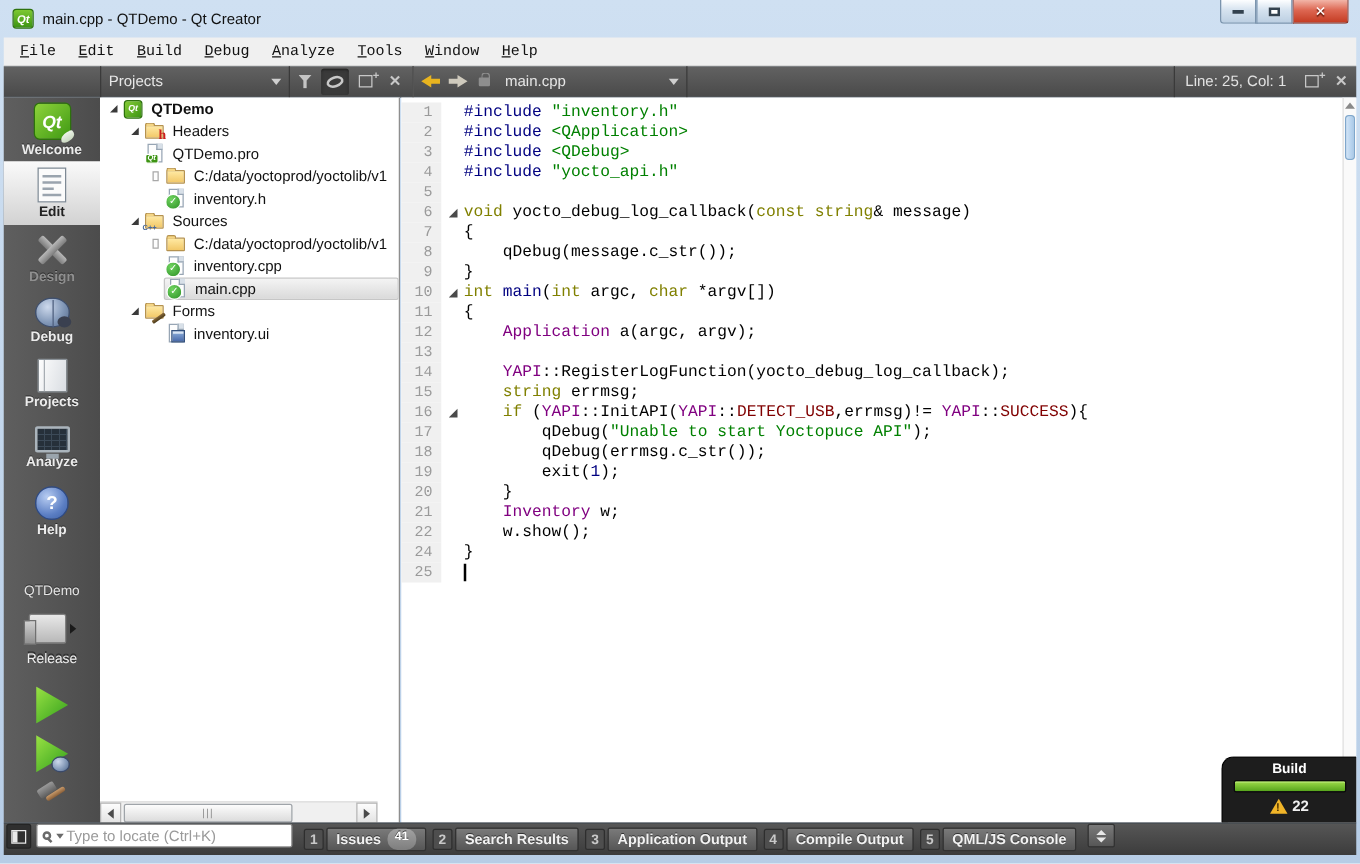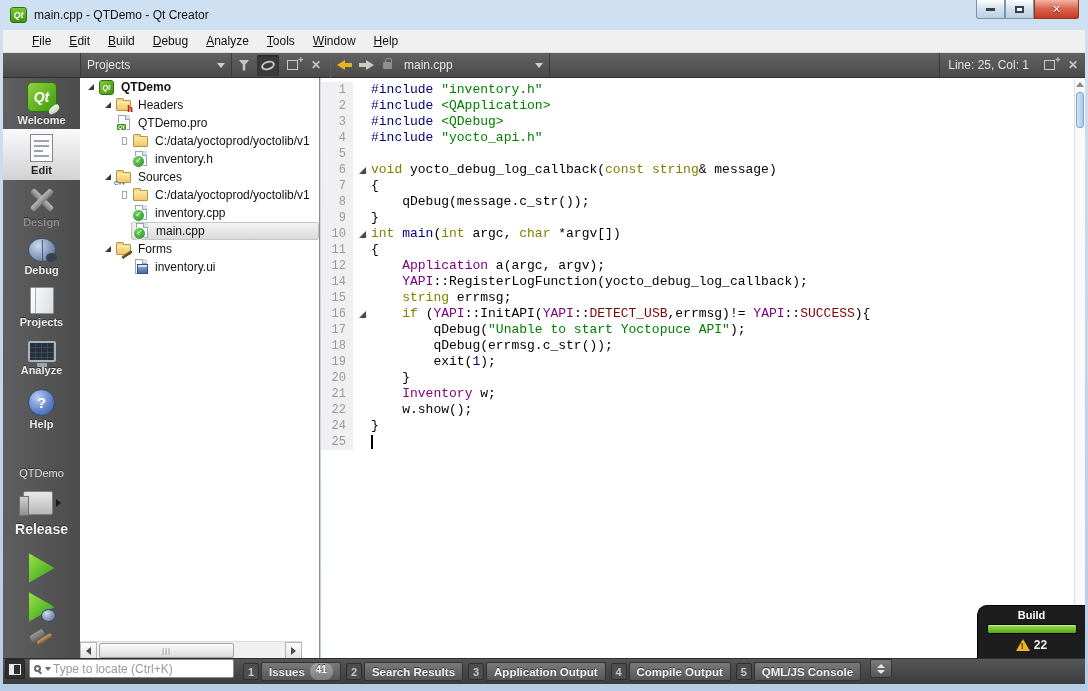--- a/index.html
+++ b/index.html
@@ -21,21 +21,21 @@
   .win-btn.min { border-radius:0 0 0 3px; }
   .win-btn.close { width:45px; background:linear-gradient(#f2b5a8,#dd6752 45%,#c43b22);
     border-color:#8c3325; border-radius:0 0 3px 0; }
   .glyph-min { width:9px; height:3px; background:#33424f; }
   .glyph-max { width:9px; height:7px; border:2px solid #33424f; background:#fff; }
   .glyph-close { color:#fff; font-size:11px; font-weight:bold; font-family:"DejaVu Sans",sans-serif;
     text-shadow:0 1px 1px #5a1608; }
 
   
   .menubar { position:absolute; top:30px; left:3px; right:3px; height:23px; background:#f0f0f0;
-    border-bottom:1px solid #d9d9d9; display:flex; align-items:center; padding-left:20px; }
+    border-bottom:1px solid #d9d9d9; display:flex; align-items:center; padding-left:4px;font-family:Liberation Mono, monospace; }
   .menu-item { padding:3px 9px; font-size:12px; color:#111; }
   .menu-item u { text-decoration:underline; }
 
   
   .toolbar { position:absolute; top:53px; left:3px; right:3px; height:25px;
     background:linear-gradient(#626262,#4a4a4a); border-bottom:1px solid #303030;
     display:flex; align-items:center; }
   .tb-select { height:25px; display:flex; align-items:center; color:#e6e6e6; font-size:12px;
     padding:0 6px; position:relative; border-right:1px solid #3a3a3a; }
   .tb-select .chev { margin-left:auto; width:0; height:0; border-left:4px solid transparent;
@@ -117,21 +117,21 @@
   .kit-area { margin-top:32px; display:flex; flex-direction:column; align-items:center; }
   .kit-project { font-size:11px; color:#e4e4e4; text-shadow:0 -1px 0 #2c2c2c; }
   .kit-icon-wrap { margin-top:12px; display:flex; align-items:center; gap:3px; }
   .icon-kit-monitor { width:30px; height:24px; background:linear-gradient(#e8e8e8,#b8b8b8);
     border:1px solid #808080; border-radius:2px; padding:2px; position:relative; }
   .icon-kit-monitor .scr { width:100%; height:100%; background:linear-gradient(135deg,#4f74e0,#16308e); }
   .icon-kit-monitor::after { content:""; position:absolute; left:-5px; top:4px; width:8px; height:18px;
     background:linear-gradient(#d0d0d0,#909090); border:1px solid #707070; }
   .kit-chevron { width:0; height:0; border-top:4px solid transparent; border-bottom:4px solid transparent;
     border-left:5px solid #1a1a1a; }
-  .kit-config { margin-top:6px; font-size:14px; font-weight:bold; color:#f0f0f0; text-shadow:0 -1px 0 #2c2c2c; }
+  .kit-config { margin-top:6px; font-size:11px; font-weight:normal; color:#f0f0f0; text-shadow:0 -1px 0 #2c2c2c; }
   .run-stack { margin-top:16px; display:flex; flex-direction:column; align-items:center; gap:9px; }
   .icon-run { width:26px; height:30px; background:linear-gradient(135deg,#9ae244,#2f9e1b);
     clip-path:polygon(0 0,100% 50%,0 100%); }
   .icon-debug-run { position:relative; width:26px; height:30px; }
   .icon-debug-run .tri { width:26px; height:30px; background:linear-gradient(135deg,#9ae244,#2f9e1b);
     clip-path:polygon(0 0,100% 50%,0 100%); }
   .icon-debug-run::after { content:""; position:absolute; right:-1px; bottom:0; width:13px; height:11px;
     border-radius:50%; background:radial-gradient(circle at 35% 30%,#cdd9ec,#7e94b4 60%,#4e6284);
     border:1px solid #39496a; }
   .icon-build-hammer { position:relative; width:28px; height:18px; }
@@ -556,20 +556,21 @@
         <div class="code-row"><span class="gutter">3</span><span class="foldcol"></span><span class="codetext"><span class="s-pp">#include </span><span class="s-str">&lt;QDebug&gt;</span></span></div>
         <div class="code-row"><span class="gutter">4</span><span class="foldcol"></span><span class="codetext"><span class="s-pp">#include </span><span class="s-str">"yocto_api.h"</span></span></div>
         <div class="code-row"><span class="gutter">5</span><span class="foldcol"></span><span class="codetext"></span></div>
         <div class="code-row"><span class="gutter">6</span><span class="foldcol"><span class="fold-mark"></span></span><span class="codetext"><span class="s-kw">void</span><span class="s-pl"> yocto_debug_log_callback(</span><span class="s-kw">const</span><span class="s-pl"> </span><span class="s-kw">string</span><span class="s-pl">&amp; message)</span></span></div>
         <div class="code-row"><span class="gutter">7</span><span class="foldcol"></span><span class="codetext"><span class="s-pl">{</span></span></div>
         <div class="code-row"><span class="gutter">8</span><span class="foldcol"></span><span class="codetext"><span class="s-pl">    qDebug(message.c_str());</span></span></div>
         <div class="code-row"><span class="gutter">9</span><span class="foldcol"></span><span class="codetext"><span class="s-pl">}</span></span></div>
         <div class="code-row"><span class="gutter">10</span><span class="foldcol"><span class="fold-mark"></span></span><span class="codetext"><span class="s-kw">int</span><span class="s-fn"> main</span><span class="s-pl">(</span><span class="s-kw">int</span><span class="s-pl"> argc, </span><span class="s-kw">char</span><span class="s-pl"> *argv[])</span></span></div>
         <div class="code-row"><span class="gutter">11</span><span class="foldcol"></span><span class="codetext"><span class="s-pl">{</span></span></div>
         <div class="code-row"><span class="gutter">12</span><span class="foldcol"></span><span class="codetext"><span class="s-pl">    </span><span class="s-typ">Application</span><span class="s-pl"> a(argc, argv);</span></span></div>
+        <div class="code-row"><span class="gutter">13</span><span class="foldcol"></span><span class="codetext"></span></div>
         <div class="code-row"><span class="gutter">14</span><span class="foldcol"></span><span class="codetext"><span class="s-pl">    </span><span class="s-typ">YAPI</span><span class="s-pl">::RegisterLogFunction(yocto_debug_log_callback);</span></span></div>
         <div class="code-row"><span class="gutter">15</span><span class="foldcol"></span><span class="codetext"><span class="s-pl">    </span><span class="s-kw">string</span><span class="s-pl"> errmsg;</span></span></div>
         <div class="code-row"><span class="gutter">16</span><span class="foldcol"><span class="fold-mark"></span></span><span class="codetext"><span class="s-pl">    </span><span class="s-kw">if</span><span class="s-pl"> (</span><span class="s-typ">YAPI</span><span class="s-pl">::InitAPI(</span><span class="s-typ">YAPI</span><span class="s-pl">::</span><span class="s-en">DETECT_USB</span><span class="s-pl">,errmsg)!= </span><span class="s-typ">YAPI</span><span class="s-pl">::</span><span class="s-en">SUCCESS</span><span class="s-pl">){</span></span></div>
         <div class="code-row"><span class="gutter">17</span><span class="foldcol"></span><span class="codetext"><span class="s-pl">        qDebug(</span><span class="s-str">"Unable to start Yoctopuce API"</span><span class="s-pl">);</span></span></div>
         <div class="code-row"><span class="gutter">18</span><span class="foldcol"></span><span class="codetext"><span class="s-pl">        qDebug(errmsg.c_str());</span></span></div>
         <div class="code-row"><span class="gutter">19</span><span class="foldcol"></span><span class="codetext"><span class="s-pl">        exit(</span><span class="s-num">1</span><span class="s-pl">);</span></span></div>
         <div class="code-row"><span class="gutter">20</span><span class="foldcol"></span><span class="codetext"><span class="s-pl">    }</span></span></div>
         <div class="code-row"><span class="gutter">21</span><span class="foldcol"></span><span class="codetext"><span class="s-pl">    </span><span class="s-typ">Inventory</span><span class="s-pl"> w;</span></span></div>
         <div class="code-row"><span class="gutter">22</span><span class="foldcol"></span><span class="codetext"><span class="s-pl">    w.show();</span></span></div>
         <div class="code-row"><span class="gutter">24</span><span class="foldcol"></span><span class="codetext"><span class="s-pl">}</span></span></div>

